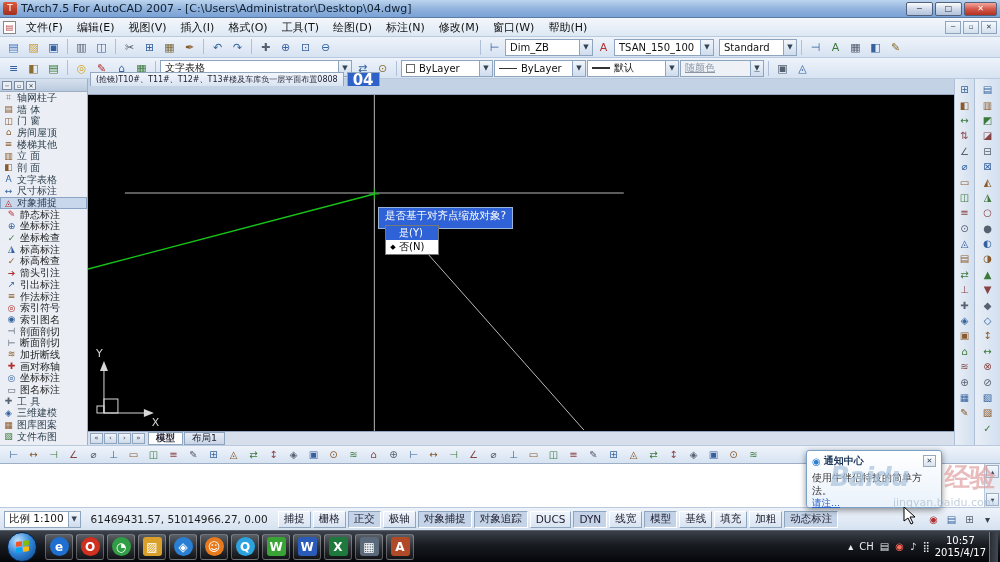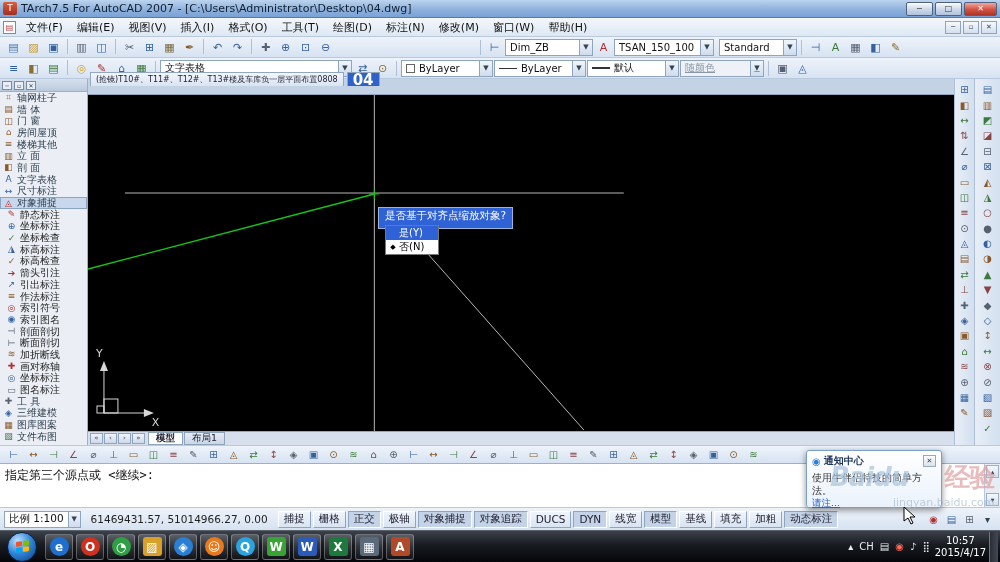--- a/index.html
+++ b/index.html
@@ -530,21 +530,20 @@
       <div class="tbtn" style="color: rgb(138, 90, 42);">◬</div>
       <div class="tbtn" style="color: rgb(60, 122, 60);">⇄</div>
       <div class="tbtn" style="color: rgb(136, 68, 68);">↕</div>
       <div class="tbtn" style="color: rgb(85, 96, 112);">◈</div>
       <div class="tbtn" style="color: rgb(53, 98, 158);">▣</div>
       <div class="tbtn" style="color: rgb(138, 90, 42);">⊙</div>
       <div class="tbtn" style="color: rgb(60, 122, 60);">≋</div>
     </div>
 
   <div class="cmd">
-    <div class="cmd-line">指定第三个源点或 &lt;继续&gt;:</div>
     <div class="cmd-scroll">
       <div class="scroll-btn">▲</div>
       <div class="scroll-btn">▼</div>
     </div>
   </div>
 
   <div class="statusbar">
     <div class="scale-box">
       <span>比例 1:100</span>
       <span class="arrow">▼</span>

